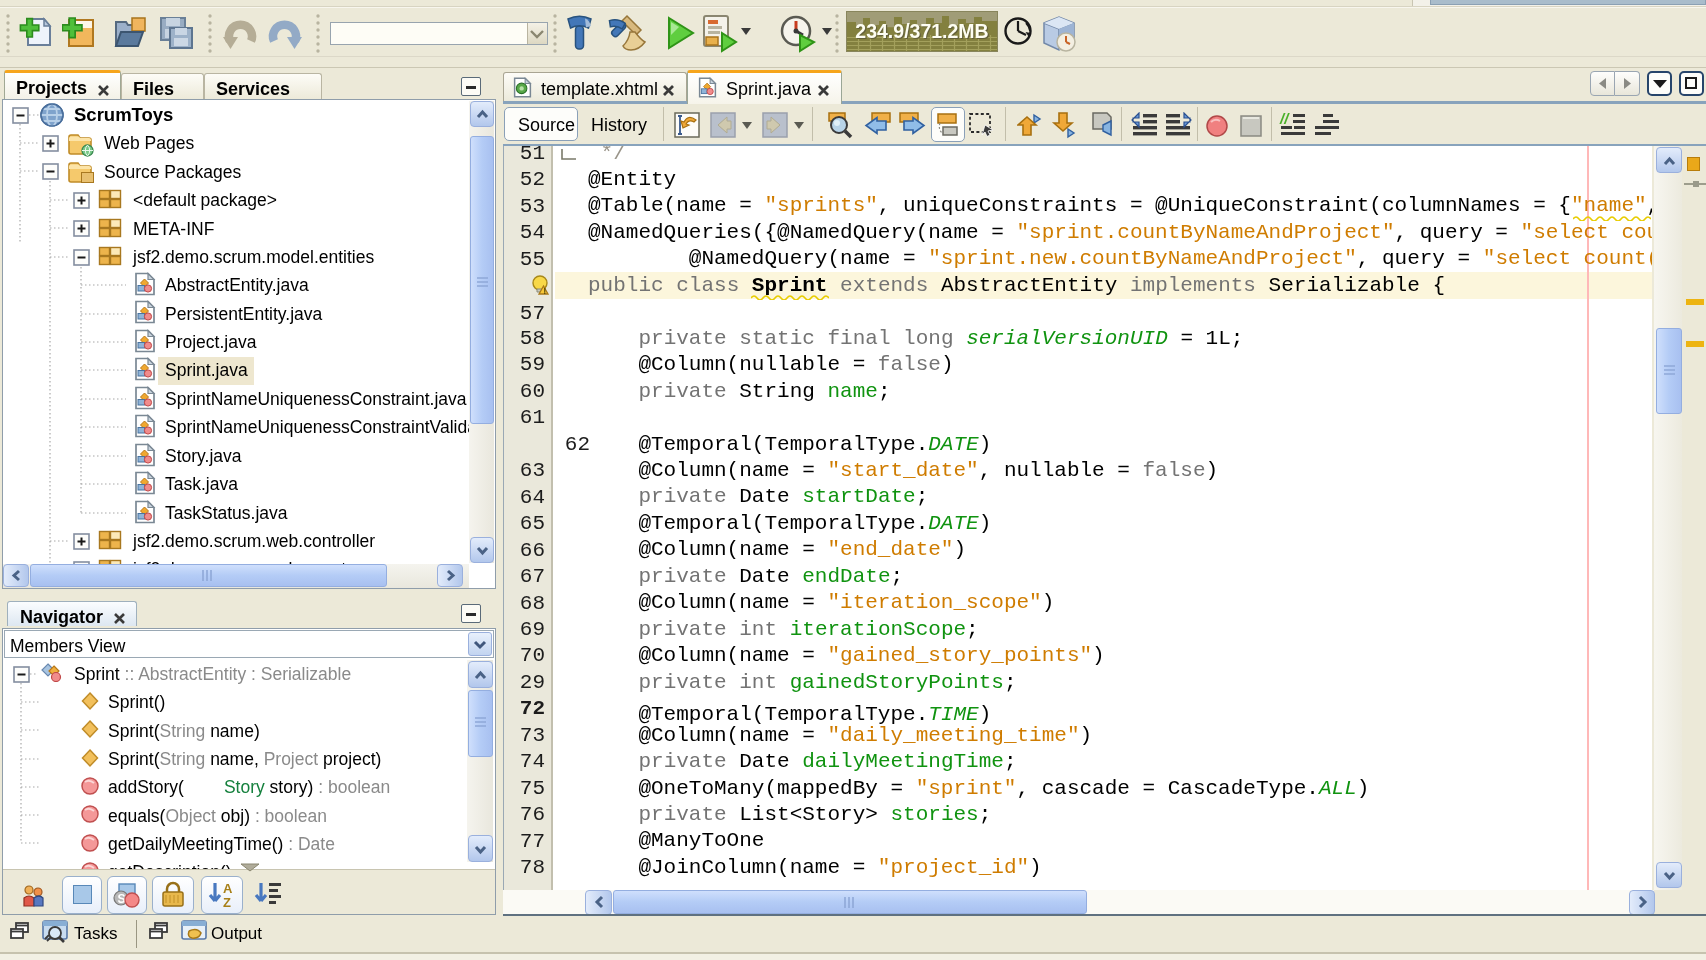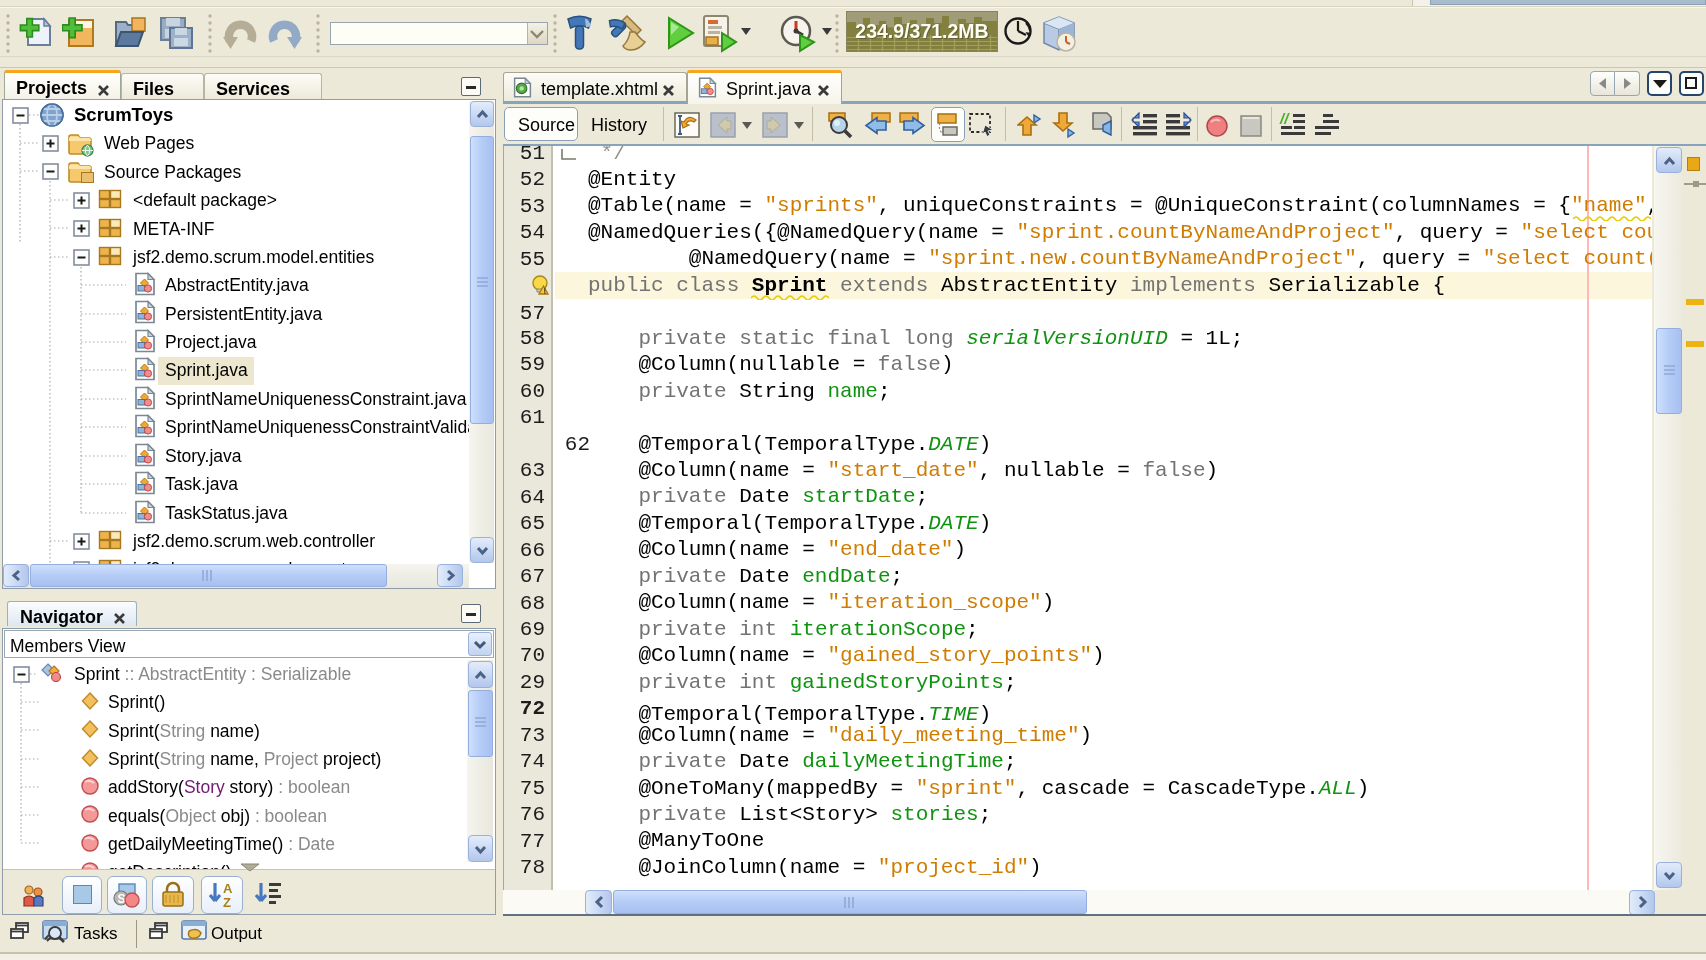--- a/index.html
+++ b/index.html
@@ -516,21 +516,21 @@
           <use href="#i-constructor"></use>
         </svg>
 <div class="abs" style="left:104px;top:62px;">Sprint(<span style="color:#8a8a8a;">String</span> name)</div>
 <svg class="abs" style="left:76px;top:89px" width="20" height="20">
           <use href="#i-constructor"></use>
         </svg>
 <div class="abs" style="left:104px;top:90px;">Sprint(<span style="color:#8a8a8a;">String</span> name, <span style="color:#8a8a8a;">Project</span> project)</div>
 <svg class="abs" style="left:76px;top:117px" width="20" height="20">
           <use href="#i-method"></use>
         </svg>
-<div class="abs" style="left:104px;top:118px;">addStory(<span style="color:#701a75;">Story</span> story) <span style="color:#8a8a8a;">: boolean</span></div>
+<div class="abs" style="left:104px;top:118px;">addStory(<span style="color:#15803d;margin-left:40px;">Story</span> story) <span style="color:#8a8a8a;">: boolean</span></div>
 <svg class="abs" style="left:76px;top:145px" width="20" height="20">
           <use href="#i-method"></use>
         </svg>
 <div class="abs" style="left:104px;top:147px;">equals(<span style="color:#8a8a8a;">Object</span> obj) <span style="color:#8a8a8a;">: boolean</span></div>
 <svg class="abs" style="left:76px;top:174px" width="20" height="20">
           <use href="#i-method"></use>
         </svg>
 <div class="abs" style="left:104px;top:175px;">getDailyMeetingTime() <span style="color:#8a8a8a;">: Date</span></div>
 <svg class="abs" style="left:76px;top:202px" width="20" height="20">
           <use href="#i-method"></use>

